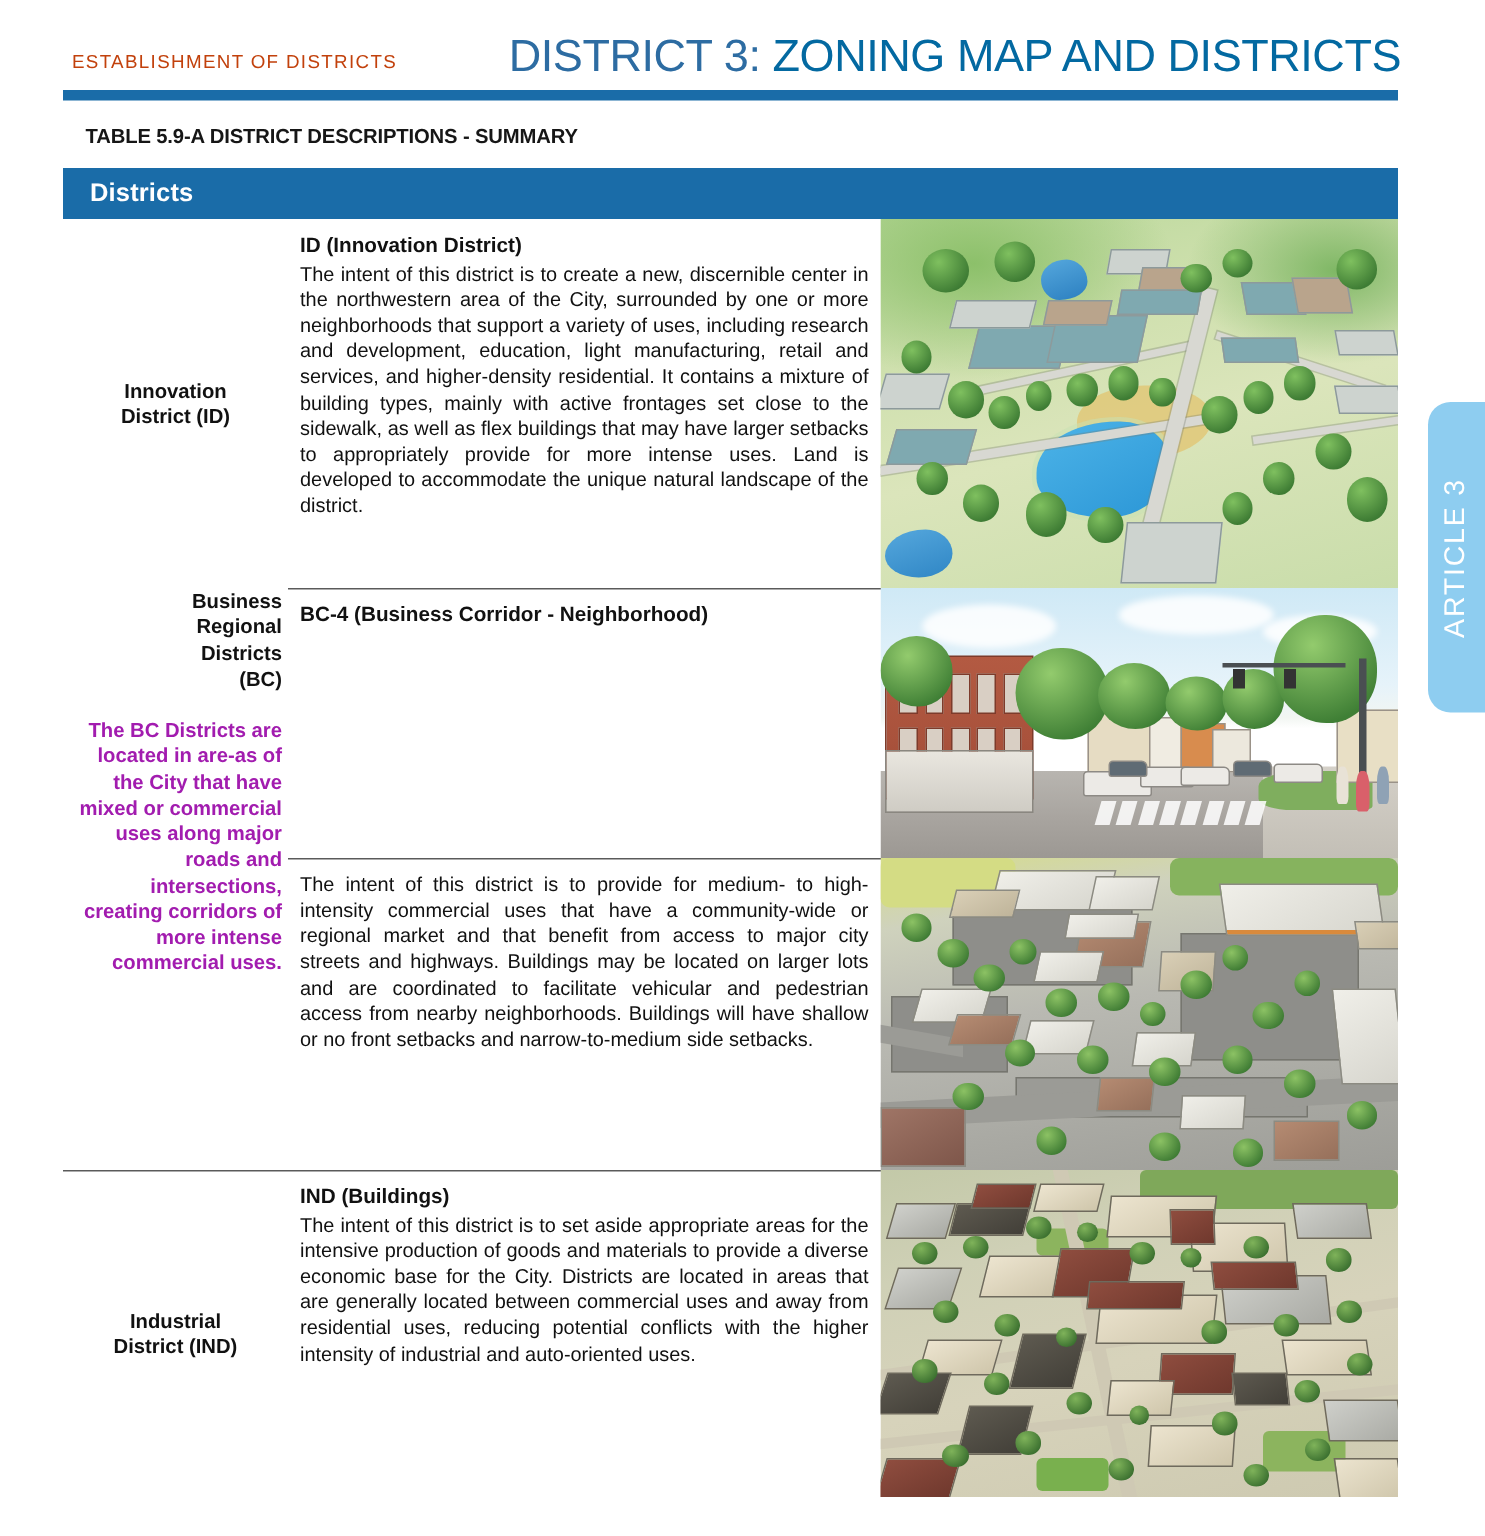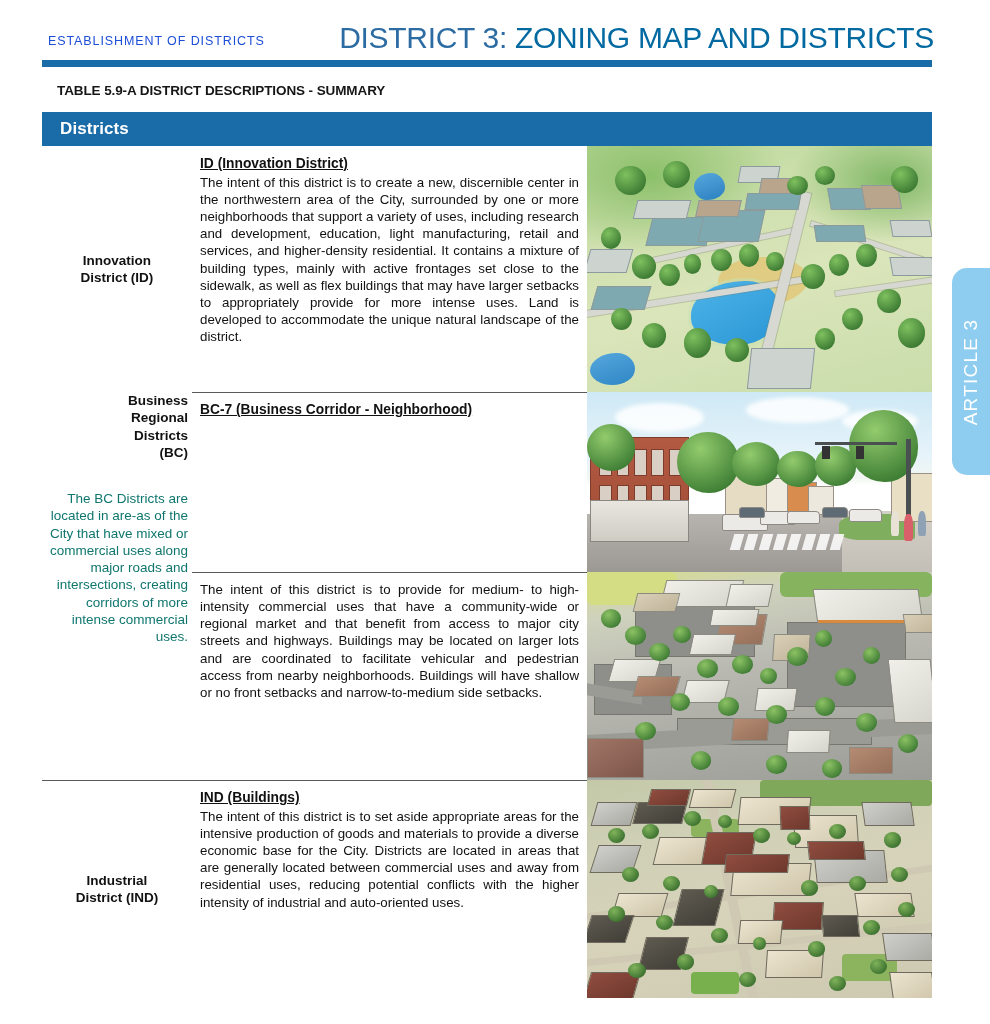--- a/index.html
+++ b/index.html
@@ -22,21 +22,21 @@
     left: 0; top: 0;
     width: 990px;
     height: 70px;
   }
   #running-head {
     position: absolute;
     left: 48px;
     top: 34px;
     font-size: 12.5px;
     letter-spacing: 0.9px;
-    color: #1d4ed8;
+    color: #c2410c;
     font-weight: 400;
     white-space: nowrap;
   }
   #article-title {
     position: absolute;
     right: 56px;
     top: 21px;
     font-size: 30px;
     font-weight: 400;
     letter-spacing: -0.3px;
@@ -120,40 +120,39 @@
     align-items: center;
   }
   .col-label .lbl-title {
     font-size: 13.5px;
     font-weight: bold;
     line-height: 1.28;
     color: #111;
   }
   .col-label .lbl-sub {
     font-size: 13.5px;
-    font-weight: 400;
+    font-weight: 700;
     line-height: 1.28;
-    color: #0f766e;
-    margin-top: 29px;
+    color: #a21caf;
+    margin-top: 17px;
   }
 
   .col-desc {
     flex: 1 1 auto;
     box-sizing: border-box;
     padding: 9px 8px 9px 8px;
     display: flex;
     flex-direction: column;
   }
   .col-desc .desc-title {
     font-size: 13.8px;
     font-weight: bold;
     line-height: 1.3;
     margin-bottom: 1px;
     color: #111;
-    text-decoration: underline;
   }
   .col-desc .desc-body {
     font-size: 13.3px;
     line-height: 1.29;
     text-align: justify;
     color: #111;
   }
 
   .col-img {
     flex: 0 0 345px;
@@ -518,21 +517,21 @@
         <div class="lbl-title">
           <span>Business</span><br>
           <span>Regional</span><br>
           <span>Districts</span><br>
           <span>(BC)</span>
         </div>
         <div class="lbl-sub">The BC Districts are located in are-as of the City that have mixed or commercial uses along major roads and intersections, creating corridors of more intense commercial uses.</div>
       </div>
     </div>
     <div class="col-desc">
-      <div class="desc-title">BC-7 (Business Corridor - Neighborhood)</div>
+      <div class="desc-title">BC-4 (Business Corridor - Neighborhood)</div>
     </div>
     <div class="col-img">
       <div class="thumb">
         <div class="ill ill-bc1">
           <div class="bc1-sky-cloud" style="left:8%;top:6%;width:26%;height:16%;"></div>
           <div class="bc1-sky-cloud" style="left:46%;top:3%;width:30%;height:14%;"></div>
           <div class="bc1-sky-cloud" style="left:74%;top:10%;width:22%;height:12%;"></div>
 
           <div class="bc1-road"></div>
           <div class="bc1-sidewalk-r"></div>

